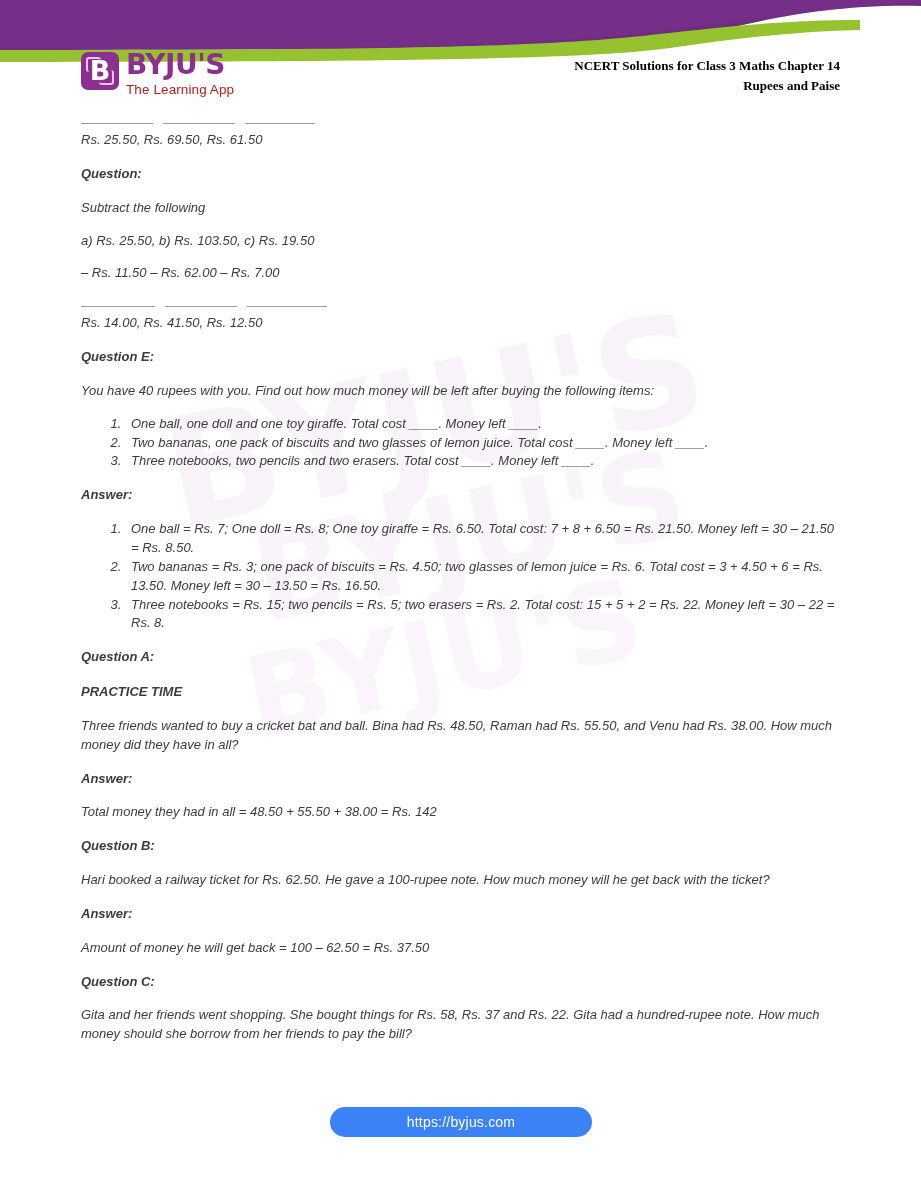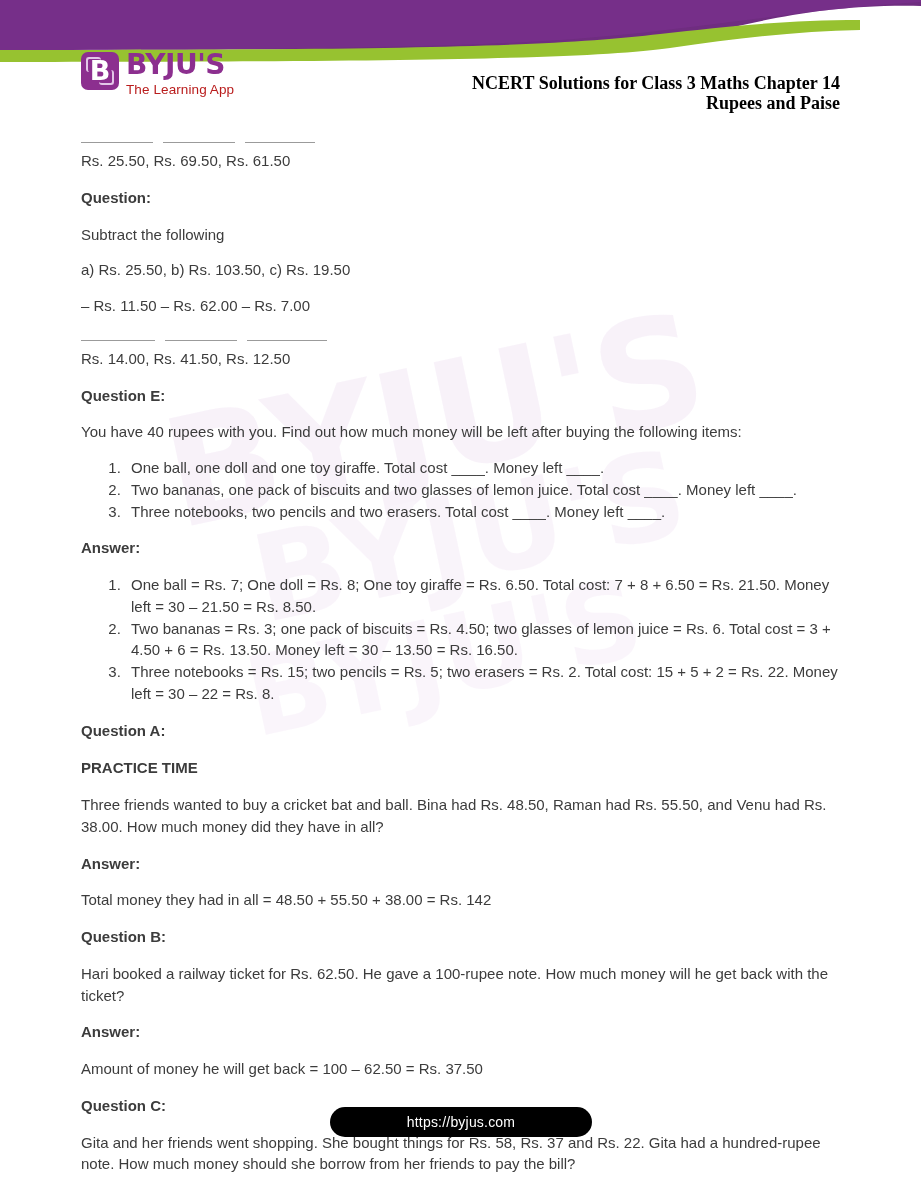--- a/index.html
+++ b/index.html
@@ -81,39 +81,40 @@
     color: #b91c1c;
     display: block;
     margin-top: 4px;
     letter-spacing: 0.1px;
   }
 
   
   #page-title {
     position: absolute;
     left: 430px;
-    top: 73px;
+    top: 56px;
     width: 410px;
     text-align: right;
     font-family: "Liberation Serif", serif;
     font-weight: bold;
-    font-size: 18px;
+    font-size: 13px;
     line-height: 20px;
     color: #000000;
   }
 
   
   #content {
     position: absolute;
     left: 81px;
-    top: 132px;
+    top: 113px;
     width: 760px;
-    font-size: 15px;
+    font-size: 13px;
     line-height: 1.45;
     color: #3c3c3c;
+    font-style: italic;
   }
   #content p { margin: 0 0 0 0; }
 
   .rule-row {
     display: flex;
     gap: 10px;
     height: 11px;
     align-items: flex-end;
   }
   .rule-row .seg {
@@ -160,21 +161,21 @@
   #content, #page-title, #logo-block, #header-decor, #footer-button { z-index: 2; }
 
   
   #footer-button {
     position: absolute;
     left: 330px;
     top: 1107px;
     width: 262px;
     height: 30px;
     border-radius: 15px;
-    background: #000000;
+    background: #3b82f6;
     color: #ffffff;
     font-size: 14px;
     line-height: 30px;
     text-align: center;
     letter-spacing: 0.2px;
     cursor: pointer;
   }
 </style>
 </head>
 <body>

